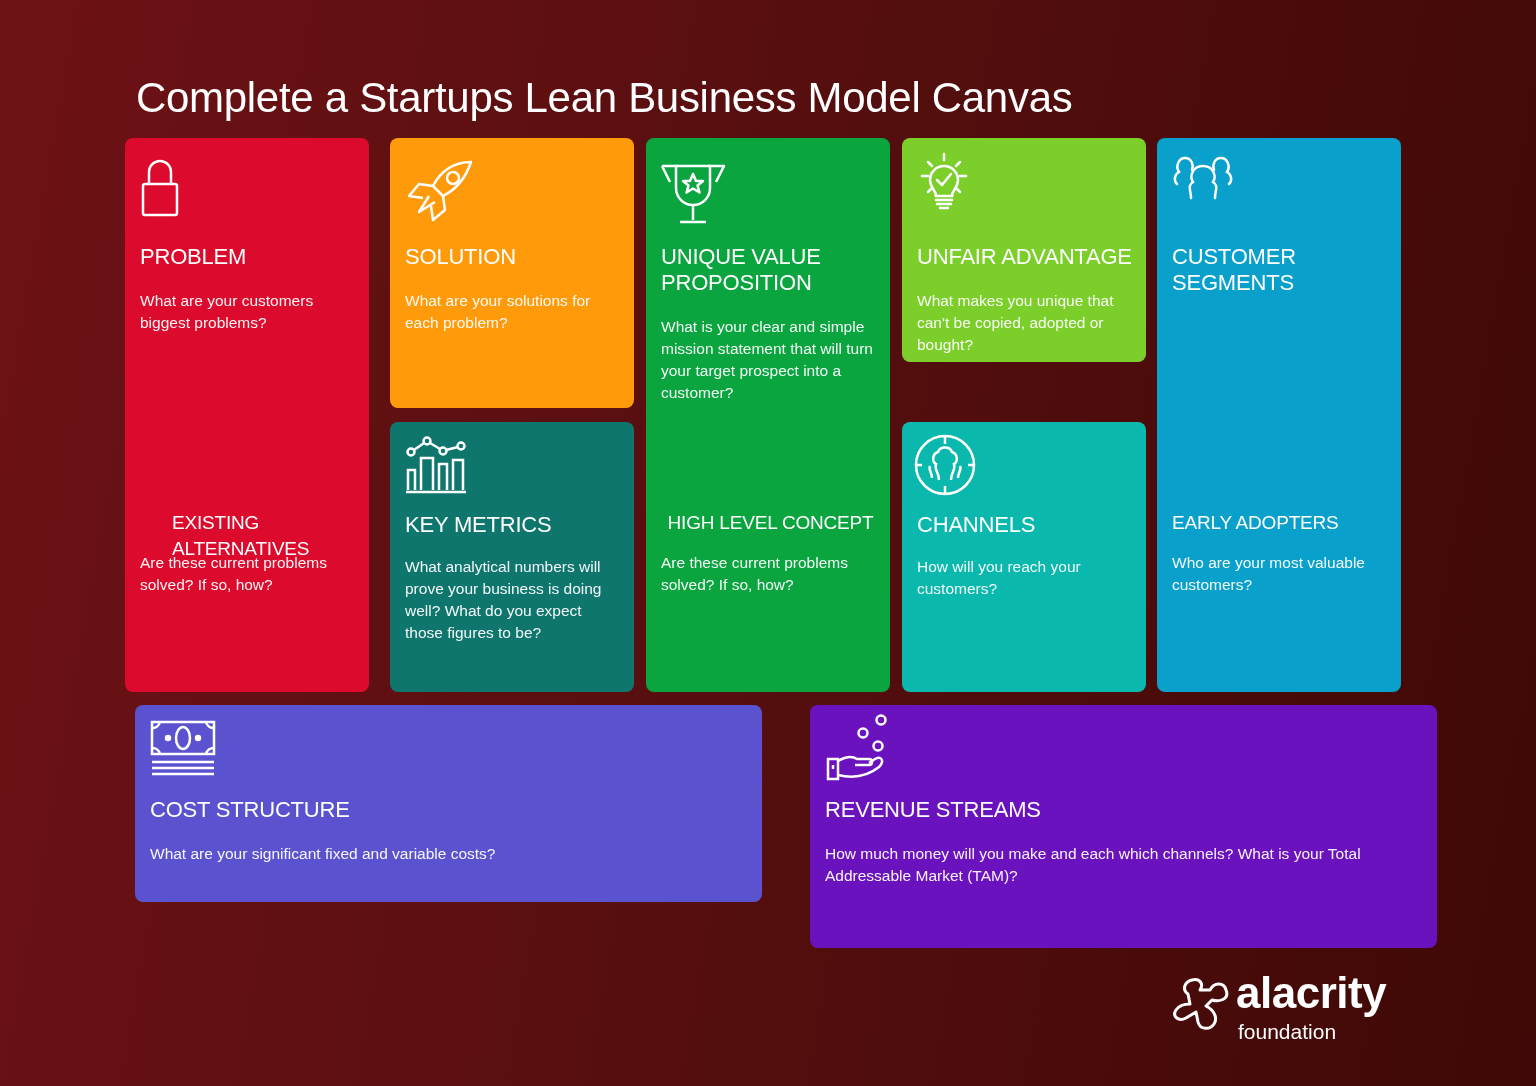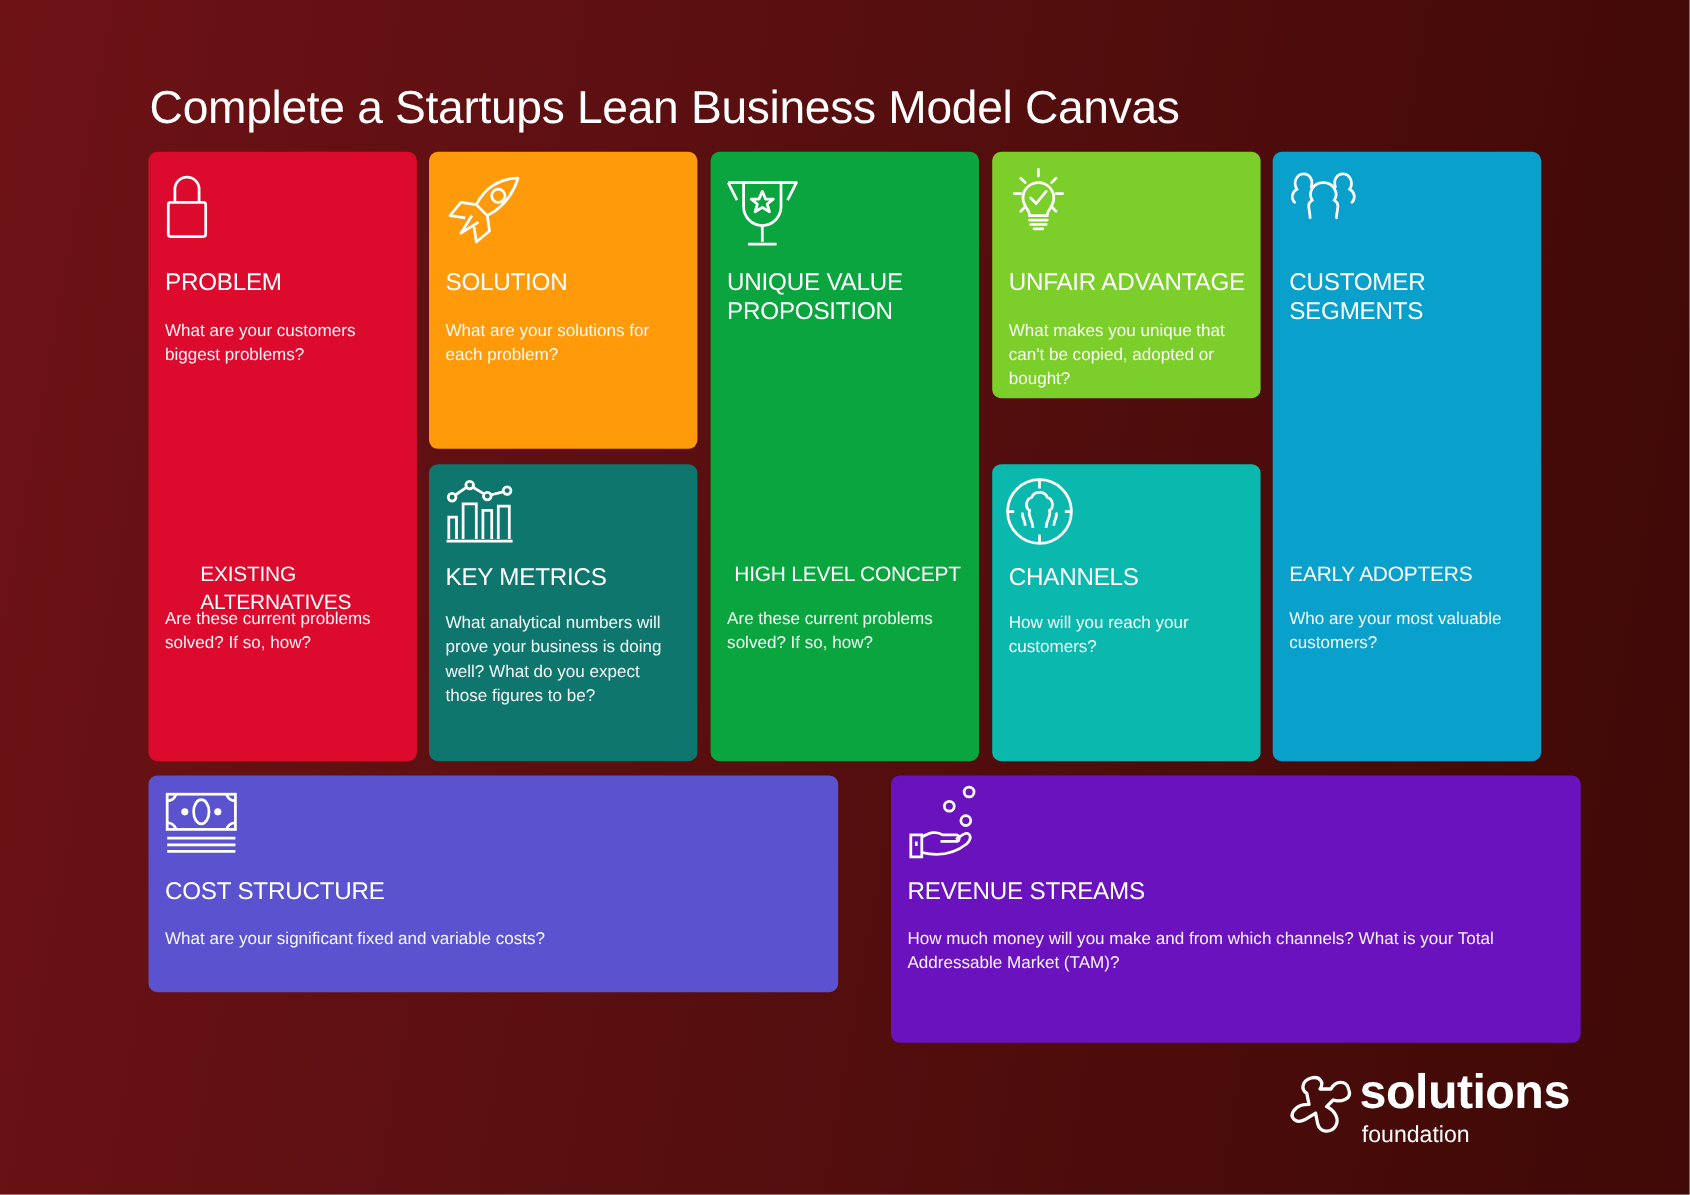--- a/index.html
+++ b/index.html
@@ -33,21 +33,21 @@
   .h2 { font-size: 19px; }
   .logo { position: absolute; left: 1170px; top: 972px; width: 240px; height: 70px; }
   .logo-word { position: absolute; left: 66px; top: -4px; font-size: 44px; font-weight: 700; letter-spacing: -0.5px; }
   .logo-sub { position: absolute; left: 68px; top: 48px; font-size: 21px; }
 </style>
 </head>
 <body>
 
 <h1 class="title">Complete a Startups Lean Business Model Canvas</h1>
 
-<div class="card" style="left:135px; top:138px; width:244px; height:554px; background:#dc0a2c;">
+<div class="card" style="left:125px; top:138px; width:244px; height:554px; background:#dc0a2c;">
   <div class="icon" style="left:15px; top:20px;">
     <svg width="40" height="60" viewBox="0 0 40 60" fill="none" stroke="#fff" stroke-width="2.5">
       <path d="M9 26 V14 a11 11 0 0 1 22 0 V26"></path>
       <rect x="3" y="26" width="34" height="31" rx="2"></rect>
     </svg>
   </div>
   <div class="h" style="top:106px;">PROBLEM</div>
   <div class="p" style="top:152px;">What are your customers biggest problems?</div>
   <div class="h h2" style="top:372px;margin-left:32px;">EXISTING ALTERNATIVES</div>
   <div class="p" style="top:414px;">Are these current problems solved? If so, how?</div>
@@ -86,20 +86,21 @@
 <div class="card" style="left:646px; top:138px; width:244px; height:554px; background:#0aa53f;">
   <div class="icon" style="left:14px; top:24px;">
     <svg width="66" height="64" viewBox="0 0 66 64" fill="none" stroke="#fff" stroke-width="2.5" stroke-linejoin="round">
       <path d="M2 4 H18 M48 4 H64 L56 20 M2 4 L10 20"></path>
       <path d="M16 4 H50 V26 a17 17 0 0 1 -34 0 Z"></path>
       <path d="M33 44 V58 M20 60 H46"></path>
       <path d="M33 12 L36 19 L43 19 L37.5 23.5 L39.5 30.5 L33 26.5 L26.5 30.5 L28.5 23.5 L23 19 L30 19 Z"></path>
     </svg>
   </div>
   <div class="h" style="top:106px;">UNIQUE VALUE PROPOSITION</div>
+  <div class="p" style="top:178px;">What is your clear and simple mission statement that will turn your target prospect into a customer?</div>
   <div class="h h2" style="top:372px;text-align:center;">HIGH LEVEL CONCEPT</div>
   <div class="p" style="top:414px;">Are these current problems solved? If so, how?</div>
 </div>
 
 <div class="card" style="left:902px; top:138px; width:244px; height:224px; background:#7ccf2a;">
   <div class="icon" style="left:12px; top:14px;">
     <svg width="60" height="64" viewBox="0 0 60 64" fill="none" stroke="#fff" stroke-width="2.5" stroke-linecap="round">
       <path d="M30 2 V8 M8 24 H14 M46 24 H52 M14 10 L18 14 M46 10 L42 14 M14 40 L18 36 M46 40 L42 36"></path>
       <path d="M22 44 C22 38 16 36 16 28 a14 14 0 0 1 28 0 C44 36 38 38 38 44 Z"></path>
       <path d="M22 48 H38 M23 52 H37 M26 56 H34"></path>
@@ -157,24 +158,24 @@
       <circle cx="56" cy="7" r="4.5"></circle>
         <circle cx="38" cy="20" r="4.5"></circle>
         <circle cx="53" cy="33" r="4.5"></circle>
       <rect x="3" y="46" width="10" height="20"></rect>
       <path d="M13 48 C20 44 26 42 32 46 L44 46 C48 46 48 52 44 52 L30 52"></path>
       <path d="M13 62 C30 66 44 62 54 54 C60 48 56 42 50 46 L44 50"></path>
       <path d="M8 52 V56"></path>
     </svg>
   </div>
   <div class="h" style="top:92px;">REVENUE STREAMS</div>
-  <div class="p" style="top:138px; right:60px;">How much money will you make and from which channels? What is your Total Addressable Market (TAM)?</div>
+  <div class="p" style="top:138px; right:60px;">How much money will you make and each which channels? What is your Total Addressable Market (TAM)?</div>
 </div>
 
 <div class="logo">
   <div class="icon" style="left:0; top:4px;">
     <svg width="62" height="58" viewBox="0 0 62 58" fill="none" stroke="#fff" stroke-width="3" stroke-linejoin="round">
       <path d="M22 4 C30 2 34 8 30 14 L40 14 C44 6 54 6 56 14 C60 24 48 26 42 24 L36 30 C44 34 48 42 44 48 C40 54 30 54 28 46 L26 36 L16 42 C8 46 2 40 6 34 C10 28 16 28 20 28 L18 18 C12 14 14 6 22 4 Z"></path>
     </svg>
   </div>
-  <div class="logo-word">solutions</div>
+  <div class="logo-word">alacrity</div>
   <div class="logo-sub">foundation</div>
 </div>
 
 </body></html>

